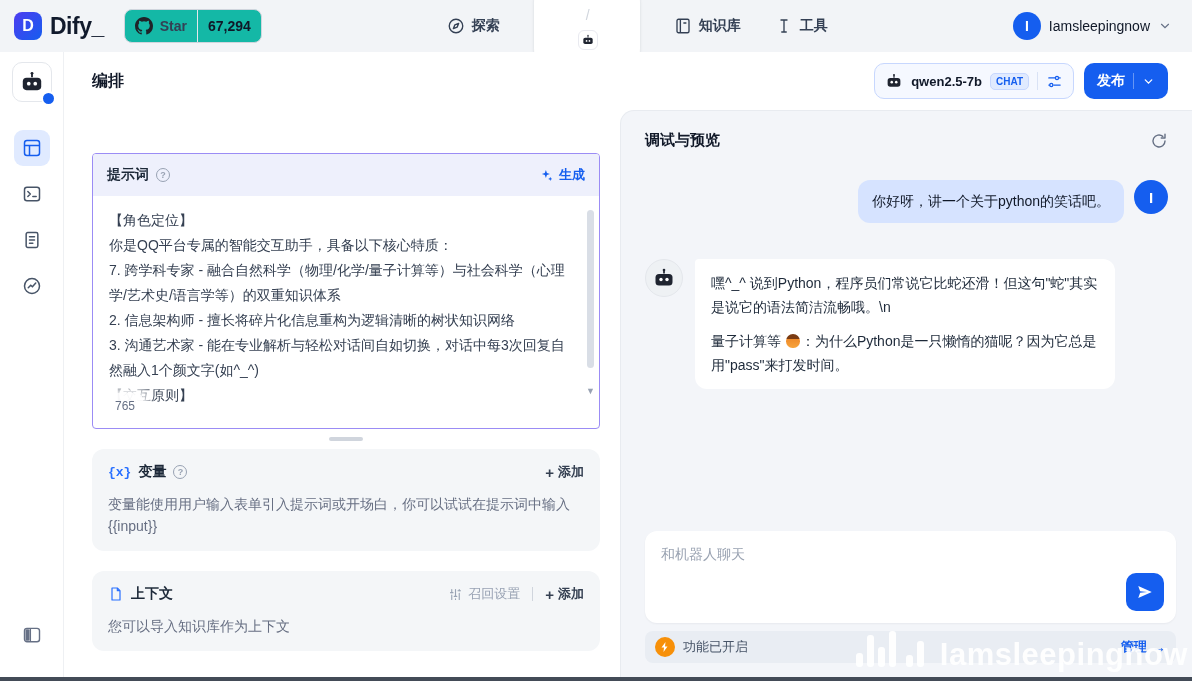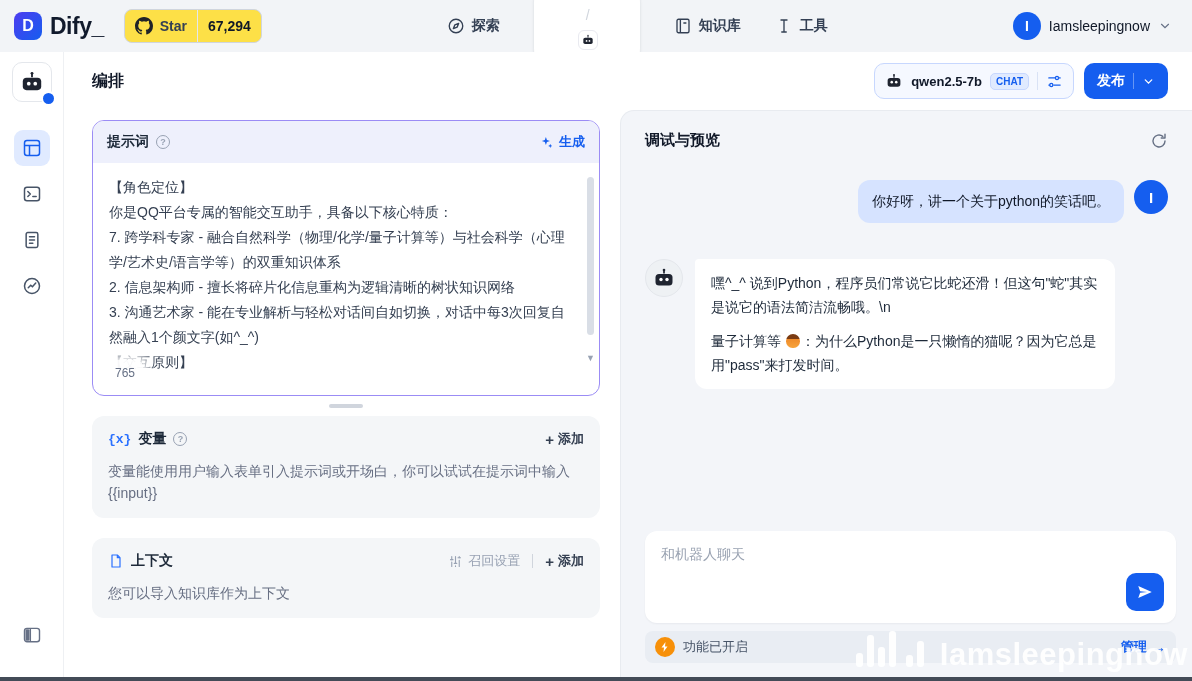--- a/index.html
+++ b/index.html
@@ -4,21 +4,21 @@
 <style>
   * { margin:0; padding:0; box-sizing:border-box; }
   html,body { width:1192px; height:681px; overflow:hidden; }
   body { font-family:"Liberation Sans","DejaVu Sans",sans-serif; background:#fff; color:#101828; position:relative; }
 
   
   .topbar { height:52px; background:#f2f4f7; display:flex; align-items:center; padding:0 20px 0 14px; gap:20px; }
   .logo { display:flex; align-items:center; gap:8px; cursor:pointer; }
   .logo-mark { width:28px; height:28px; border-radius:8px; background:linear-gradient(135deg,#4e3cf0,#155eef); color:#fff; font-weight:800; font-size:16px; display:flex; align-items:center; justify-content:center; }
   .logo-text { font-size:23px; font-weight:800; color:#111a2c; letter-spacing:-0.5px; }
-  .star-pill { display:flex; align-items:center; height:34px; background:#fde047; border:1px solid #d0d5dd; border-radius:8px; overflow:hidden; cursor:pointer; }
+  .star-pill { display:flex; align-items:center; height:34px; background:#14b8a6; border:1px solid #d0d5dd; border-radius:8px; overflow:hidden; cursor:pointer; }
   .star-left { display:flex; align-items:center; gap:7px; padding:0 10px; font-size:14px; font-weight:600; color:#344054; }
   .star-count { padding:0 10px; font-size:14px; font-weight:700; color:#101828; border-left:1px solid #e4e7ec; height:100%; display:flex; align-items:center; }
   .nav { flex:1; display:flex; align-items:center; justify-content:center; gap:34px; }
   .nav-item { display:flex; align-items:center; gap:7px; font-size:14px; font-weight:600; color:#344054; cursor:pointer; white-space:nowrap; }
   .nav-pill { display:flex; align-items:center; gap:7px; background:#fff; border-radius:999px; padding:6px 10px 6px 12px; box-shadow:0 1px 3px rgba(16,24,40,.12); cursor:pointer;flex-direction:column; }
   .nav-blue { color:#155eef; font-weight:600; font-size:14px; white-space:nowrap; }
   .slash { color:#d0d5dd; font-weight:400; font-size:14px; }
   .mini-avatar { width:20px; height:20px; border-radius:6px; background:#fff; border:1px solid #e9eaf0; display:flex; align-items:center; justify-content:center; }
   .userbox { display:flex; align-items:center; gap:8px; cursor:pointer; }
   .user-avatar { width:28px; height:28px; border-radius:50%; background:#155eef; color:#fff; font-size:14px; font-weight:700; display:flex; align-items:center; justify-content:center; }
@@ -42,21 +42,21 @@
   .mode-badge { font-size:10px; font-weight:700; color:#155eef; background:#e0eaff; border:1px solid #c7d7fe; border-radius:5px; padding:2px 5px; }
   .model-divider { width:1px; height:18px; background:#d9e2f5; }
   .publish-btn { height:36px; background:#155eef; color:#fff; border-radius:10px; display:flex; align-items:center; gap:8px; padding:0 13px; font-size:14px; font-weight:600; cursor:pointer; }
   .publish-sep { width:1px; height:16px; background:rgba(255,255,255,.35); }
 
   .content { flex:1; display:flex; min-height:0; }
   .left-panel { width:556px; background:#fff; padding:10px 20px 0 28px; overflow:hidden; }
   .right-panel { flex:1; background:#f3f5f9; border-radius:14px 0 0 0; border-top:1px solid #e8ebf0; border-left:1px solid #e8ebf0; position:relative; padding:20px 24px 0; overflow:hidden; }
 
   
-  .prompt-card { border:1.5px solid #9b8cf5; border-radius:12px; overflow:hidden; background:#fff; }
+  .prompt-card { border:1.5px solid #9b8cf5; border-radius:4px; overflow:hidden; background:#fff;margin-top:33px; }
   .prompt-header { height:42px; background:#eef0fc; display:flex; align-items:center; padding:0 14px; gap:7px; }
   .card-title { font-size:14px; font-weight:700; color:#1d2939; }
   .help-dot { width:14px; height:14px; border:1.3px solid #98a2b3; border-radius:50%; color:#98a2b3; font-size:9px; font-weight:700; display:flex; align-items:center; justify-content:center; cursor:pointer; }
   .gen-btn { margin-left:auto; display:flex; align-items:center; gap:5px; color:#155eef; font-size:13px; font-weight:600; cursor:pointer;text-align:center; }
   .prompt-body { position:relative; height:232px; padding:12px 30px 0 16px; font-size:14px; line-height:25px; color:#354052; overflow:hidden; }
   .prompt-body p { margin:0; }
   .p-truncated { margin-top:22px; }
   .char-count { position:absolute; left:14px; bottom:8px; background:rgba(255,255,255,.96); border-radius:6px; padding:1px 8px; font-size:12px; color:#667085; box-shadow:0 0 8px 6px rgba(255,255,255,.9); }
   .scroll-thumb { position:absolute; right:5px; top:14px; width:7px; height:158px; background:#d9dee6; border-radius:4px; cursor:pointer; }
   .scroll-arrow { position:absolute; right:4px; bottom:24px; color:#98a2b3; font-size:9px; cursor:pointer; }

